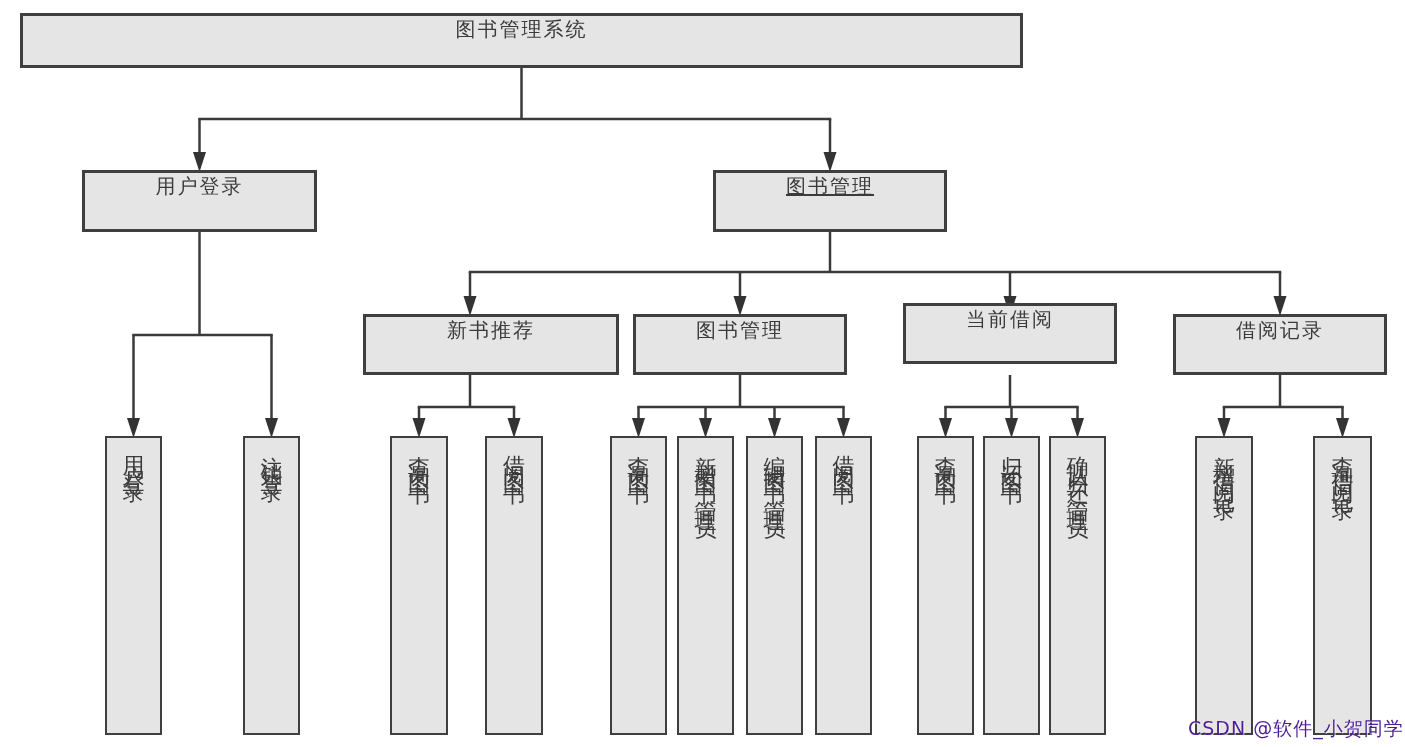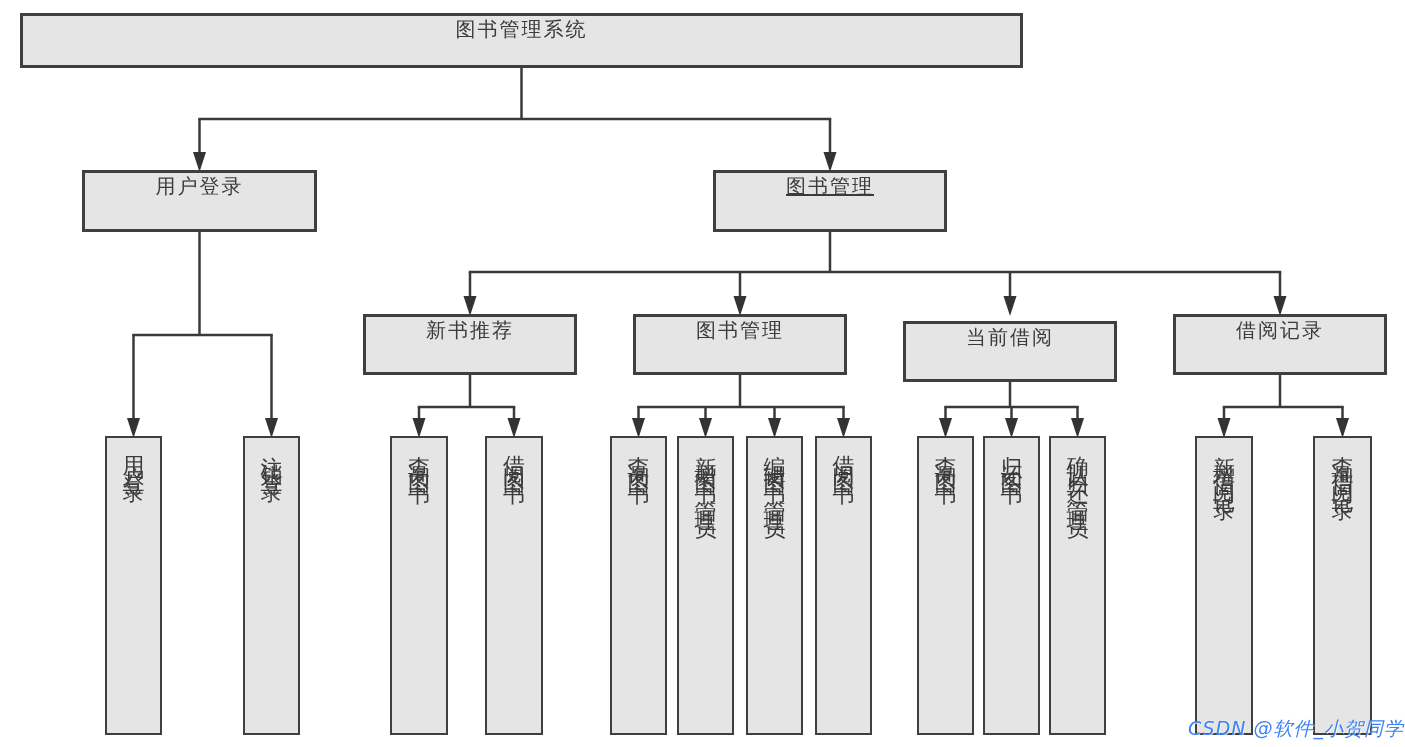--- a/index.html
+++ b/index.html
@@ -29,25 +29,24 @@
     writing-mode:vertical-rl;
     text-orientation:mixed;
     font-size:22px;
     letter-spacing:9px;
     line-height:1;
   }
   .watermark{
     position:absolute;
     left:1188px;top:716px;
     font-size:19px;
-    color:#3b82f6;
+    color:#4c1d95;
     letter-spacing:1px;
     white-space:nowrap;
     text-shadow:1px 1px 0 rgba(255,255,255,0.7);
-    font-style:italic;
   }
 </style>
 </head>
 <body>
 
 <div class="canvas">
   <svg class="edges-svg" width="1405" height="747">
       <line x1="521.5" y1="68" x2="521.5" y2="119" stroke="#3a3a3a" stroke-width="2.5"></line>
       <line x1="198.25" y1="119" x2="831.25" y2="119" stroke="#3a3a3a" stroke-width="2.5"></line>
       <line x1="199.5" y1="119" x2="199.5" y2="154" stroke="#3a3a3a" stroke-width="2.5"></line>
@@ -104,27 +103,27 @@
   <div id="nodes-layer">
       <div class="node" style="left: 20px; top: 13px; width: 1003px; height: 55px;">
         <span class="lbl-h">图书管理系统</span>
       </div>
       <div class="node" style="left: 82px; top: 170px; width: 235px; height: 62px;">
         <span class="lbl-h">用户登录</span>
       </div>
       <div class="node" style="left: 713px; top: 170px; width: 234px; height: 62px; text-decoration: underline;">
         <span class="lbl-h">图书管理</span>
       </div>
-      <div class="node" style="left: 363px; top: 314px; width: 214px; height: 61px;">
+      <div class="node" style="left: 363px; top: 314px; width: 256px; height: 61px;">
         <span class="lbl-h">新书推荐</span>
       </div>
       <div class="node" style="left: 633px; top: 314px; width: 214px; height: 61px;">
         <span class="lbl-h">图书管理</span>
       </div>
-      <div class="node" style="left: 903px; top: 321px; width: 214px; height: 61px;">
+      <div class="node" style="left: 903px; top: 303px; width: 214px; height: 61px;">
         <span class="lbl-h">当前借阅</span>
       </div>
       <div class="node" style="left: 1173px; top: 314px; width: 214px; height: 61px;">
         <span class="lbl-h">借阅记录</span>
       </div>
       <div class="node leaf" style="left: 105px; top: 436px; width: 57px; height: 299px;">
         <span class="lbl-v">用户登录</span>
       </div>
       <div class="node leaf" style="left: 243px; top: 436px; width: 57px; height: 299px;">
         <span class="lbl-v">注销登录</span>

